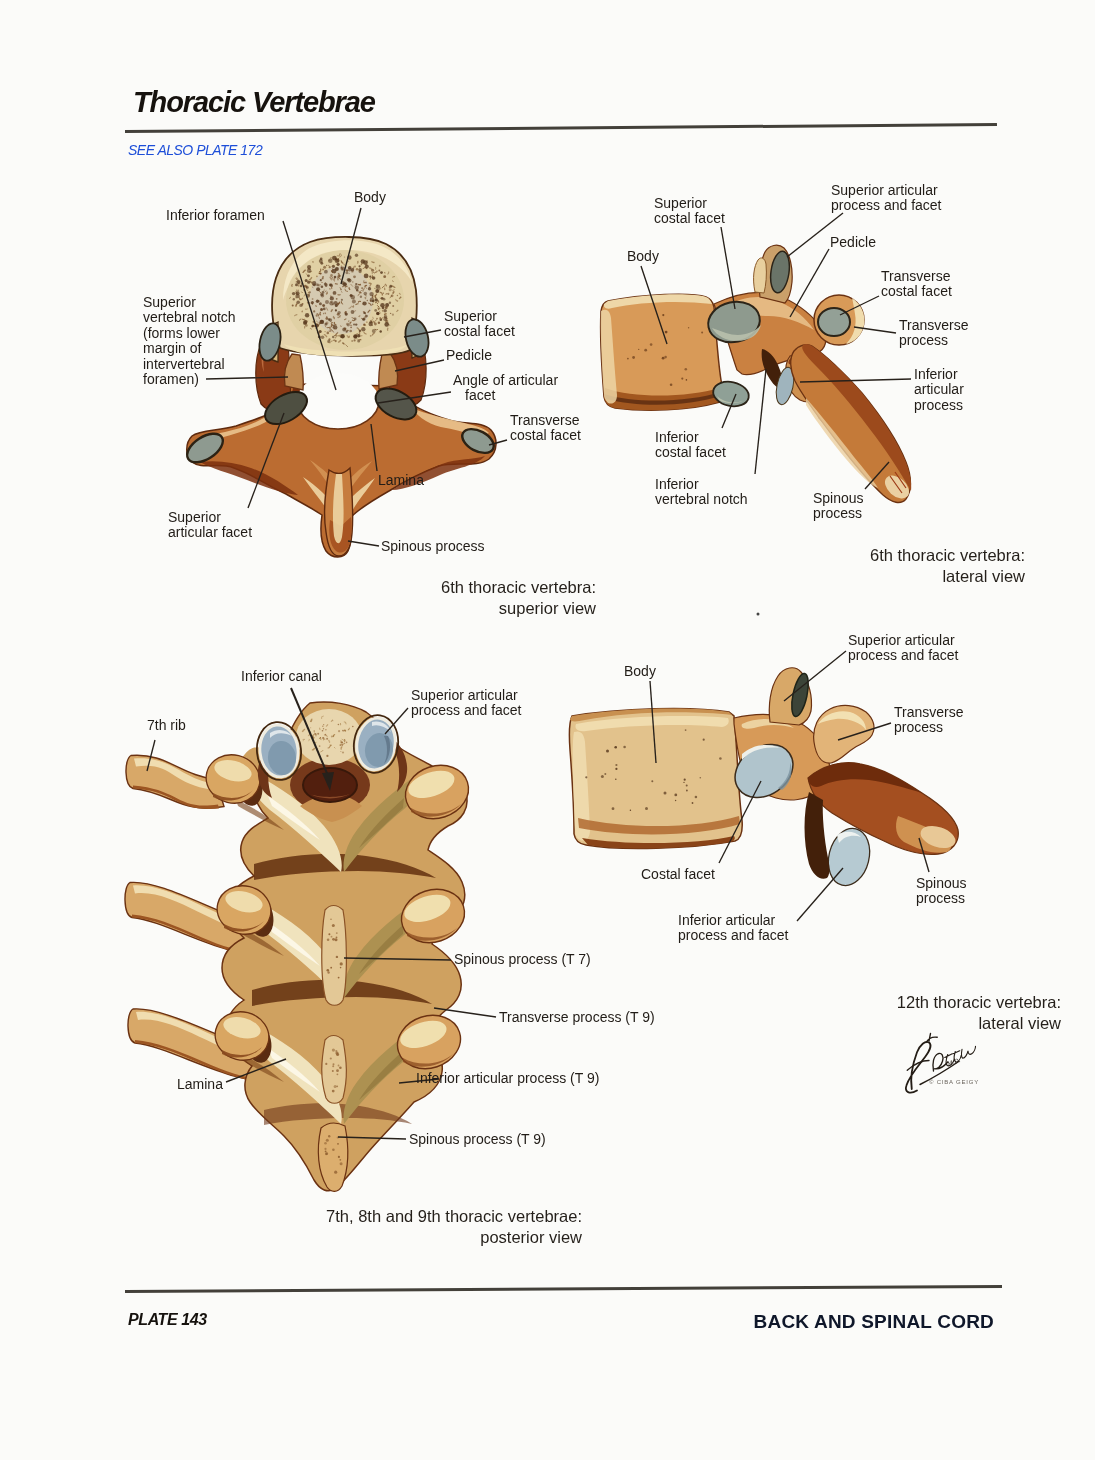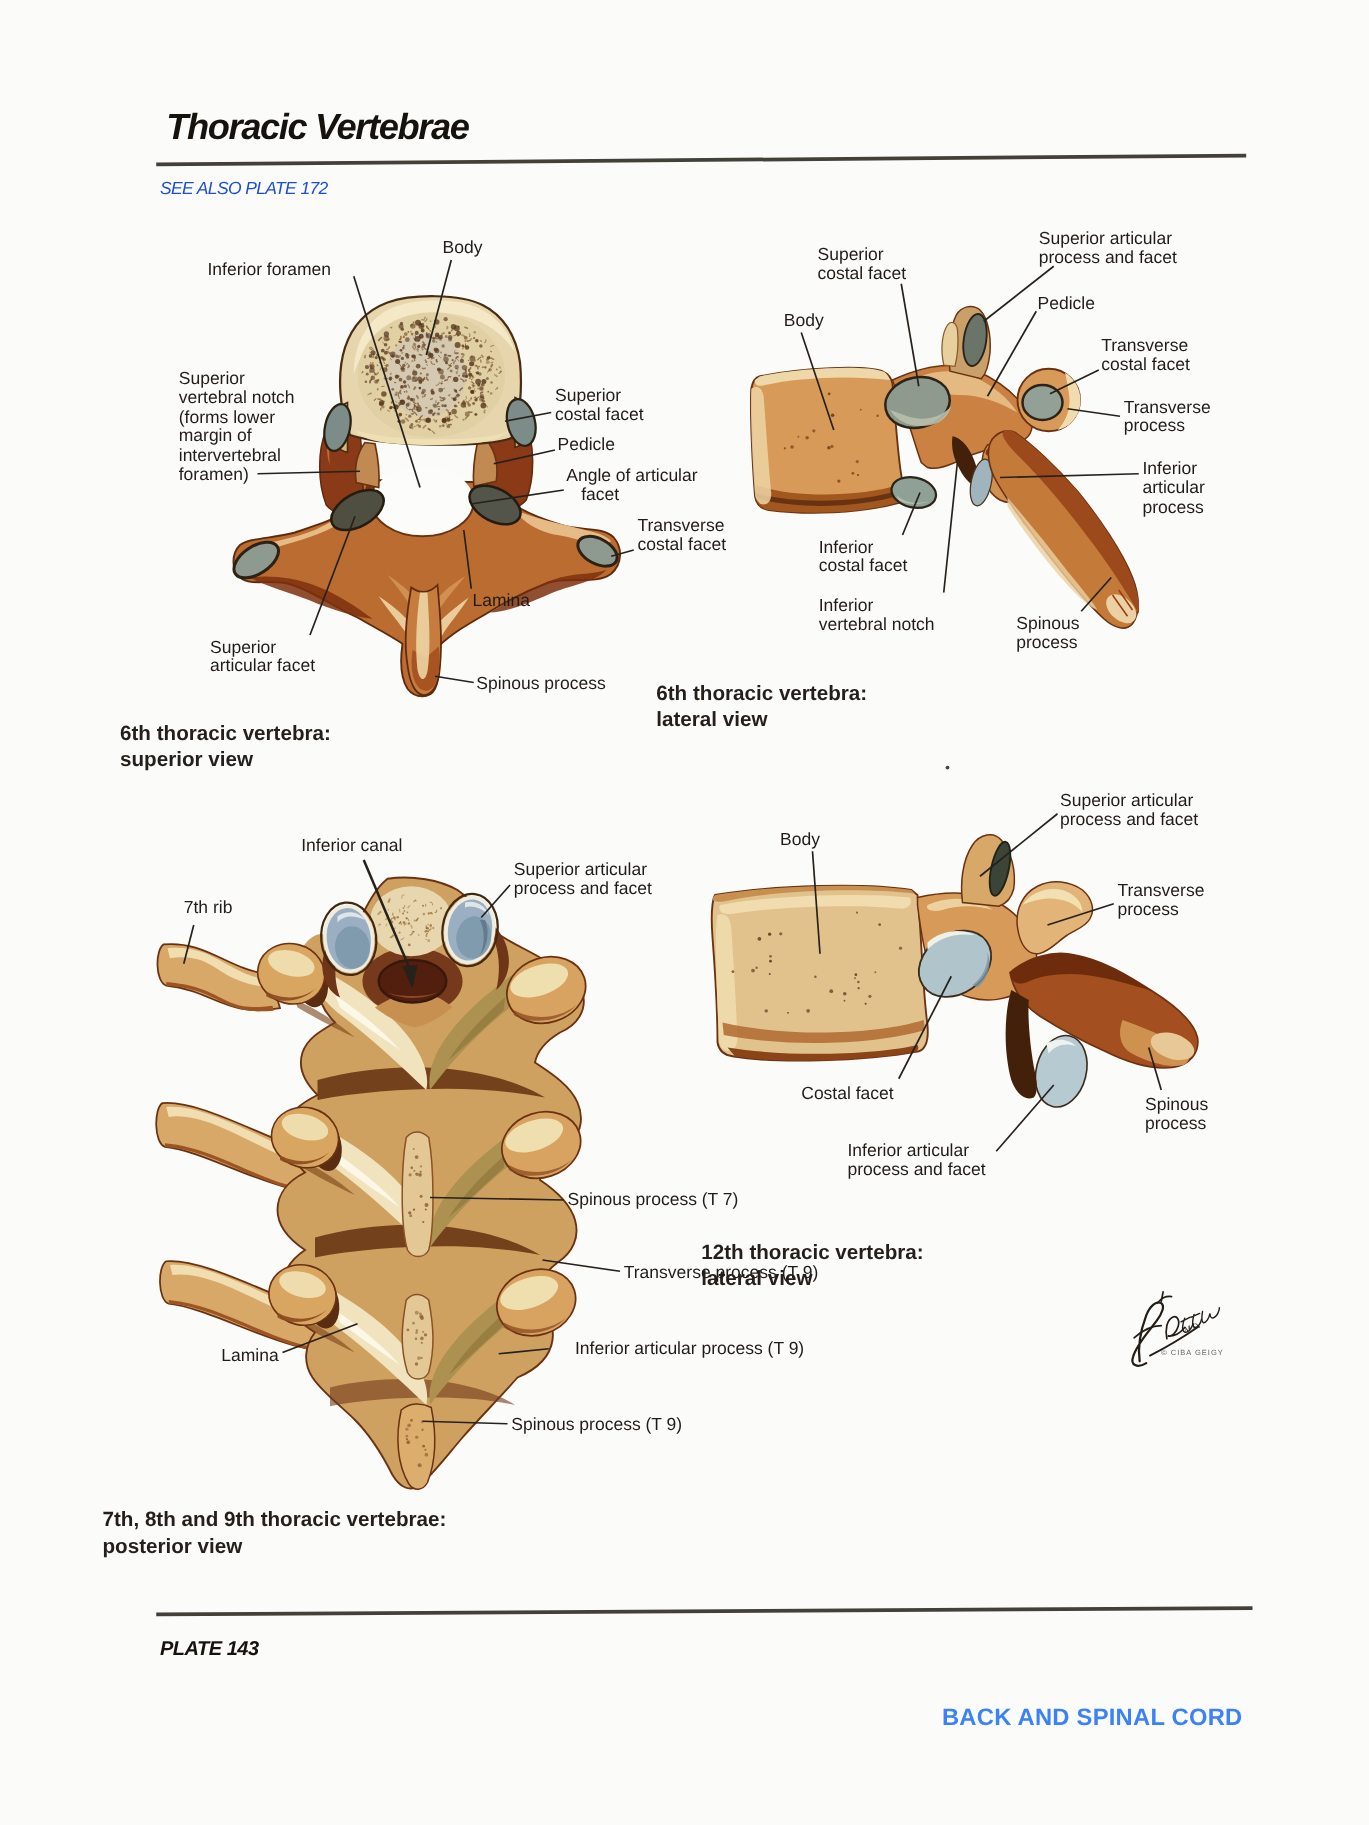--- a/index.html
+++ b/index.html
@@ -1,22 +1,22 @@
 <!DOCTYPE html>
 <html><head><meta charset="utf-8"><style>
 html,body{margin:0;padding:0}
 body{width:1095px;height:1460px;background:#fbfbf9;font-family:"Liberation Sans",sans-serif;position:relative;overflow:hidden}
 .lbl{position:absolute;font-size:14px;line-height:15.4px;color:#211c17;white-space:nowrap}
-.cap{position:absolute;font-weight:bold;font-size:16.5px;line-height:20.5px;color:#241f1a;text-align:left}
+.cap{position:absolute;font-weight:normal;font-size:16.5px;line-height:20.5px;color:#241f1a;text-align:right}
 #title{position:absolute;left:133px;top:86px;font-size:29px;font-weight:bold;font-style:italic;color:#16120e;letter-spacing:-1.1px}
 #rule1{position:absolute;left:125px;top:130px;width:872px;height:2.6px;background:#43403a;transform:rotate(-0.46deg);transform-origin:left center}
 #seealso{position:absolute;left:128px;top:142px;font-size:14px;font-style:italic;color:#1d4ed8;letter-spacing:-0.5px}
 #rule2{position:absolute;left:125px;top:1289.5px;width:877px;height:2.5px;background:#43403a;transform:rotate(-0.33deg);transform-origin:left center}
 #plate{position:absolute;left:128px;top:1311px;font-size:16px;font-weight:bold;font-style:italic;color:#16120e;letter-spacing:-0.4px}
-#section{position:absolute;right:101px;top:1364px;font-size:19px;font-weight:bold;color:#3b82f6;letter-spacing:0.2px}
+#section{position:absolute;right:101px;top:1311px;font-size:19px;font-weight:bold;color:#0f172a;letter-spacing:0.2px}
 svg{position:absolute;left:0;top:0}
 </style></head><body>
 <div id="title">Thoracic Vertebrae</div>
 <div id="rule1"></div>
 <div id="seealso">SEE ALSO PLATE 172</div>
 <svg width="1095" height="1460" viewBox="0 0 1095 1460">
     <g>
       <path d="M 294,384 C 282,386 276,396 278,408 C 270,415 254,420 236,426
  C 218,431 200,430 192,436 C 185,443 185,456 192,462 C 202,470 218,462 234,468
  C 252,474 268,486 286,494 C 296,500 310,507 322,515 C 320,529 321,543 326,551
@@ -908,21 +908,21 @@
 <div class="lbl" style="left:899px;top:318px">Transverse<br>process</div>
 <div class="lbl" style="left:914px;top:367px">Inferior<br>articular<br>process</div>
 <div class="lbl" style="left:655px;top:430px">Inferior<br>costal facet</div>
 <div class="lbl" style="left:655px;top:477px">Inferior<br>vertebral notch</div>
 <div class="lbl" style="left:813px;top:491px">Spinous<br>process</div>
 <div class="lbl" style="left:241px;top:669px">Inferior canal</div>
 <div class="lbl" style="left:411px;top:688px">Superior articular<br>process and facet</div>
 <div class="lbl" style="left:147px;top:718px">7th rib</div>
 <div class="lbl" style="left:454px;top:952px">Spinous process (T 7)</div>
 <div class="lbl" style="left:499px;top:1010px">Transverse process (T 9)</div>
-<div class="lbl" style="left:460px;top:1071px">Inferior articular process (T 9)</div>
+<div class="lbl" style="left:416px;top:1071px">Inferior articular process (T 9)</div>
 <div class="lbl" style="left:177px;top:1077px">Lamina</div>
 <div class="lbl" style="left:409px;top:1132px">Spinous process (T 9)</div>
 <div class="lbl" style="left:624px;top:664px">Body</div>
 <div class="lbl" style="left:848px;top:633px">Superior articular<br>process and facet</div>
 <div class="lbl" style="left:894px;top:705px">Transverse<br>process</div>
 <div class="lbl" style="left:641px;top:867px">Costal facet</div>
 <div class="lbl" style="left:678px;top:913px">Inferior articular<br>process and facet</div>
 <div class="lbl" style="left:916px;top:876px">Spinous<br>process</div>
 <div class="cap" style="left:96px;top:577px;width:500px">6th thoracic vertebra:<br>superior view</div>
 <div class="cap" style="left:525px;top:545px;width:500px">6th thoracic vertebra:<br>lateral view</div>

